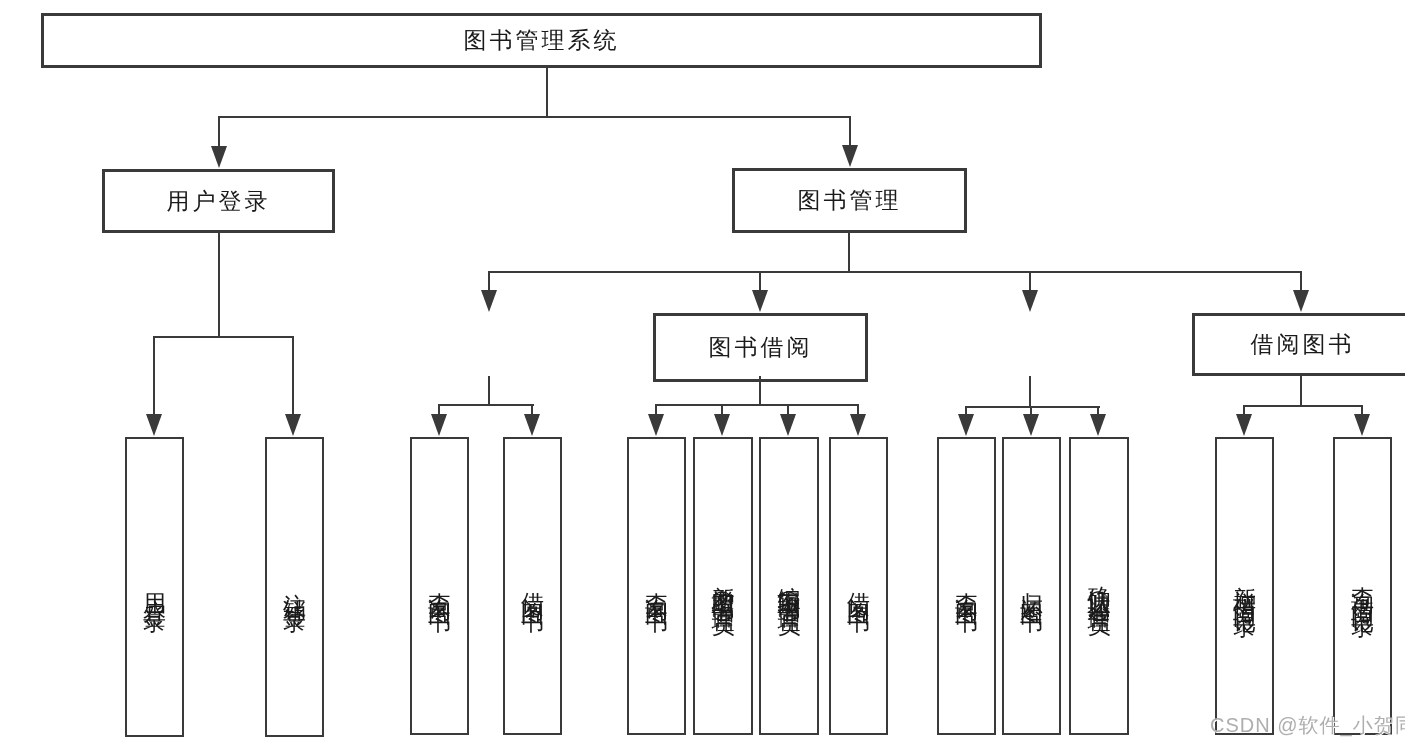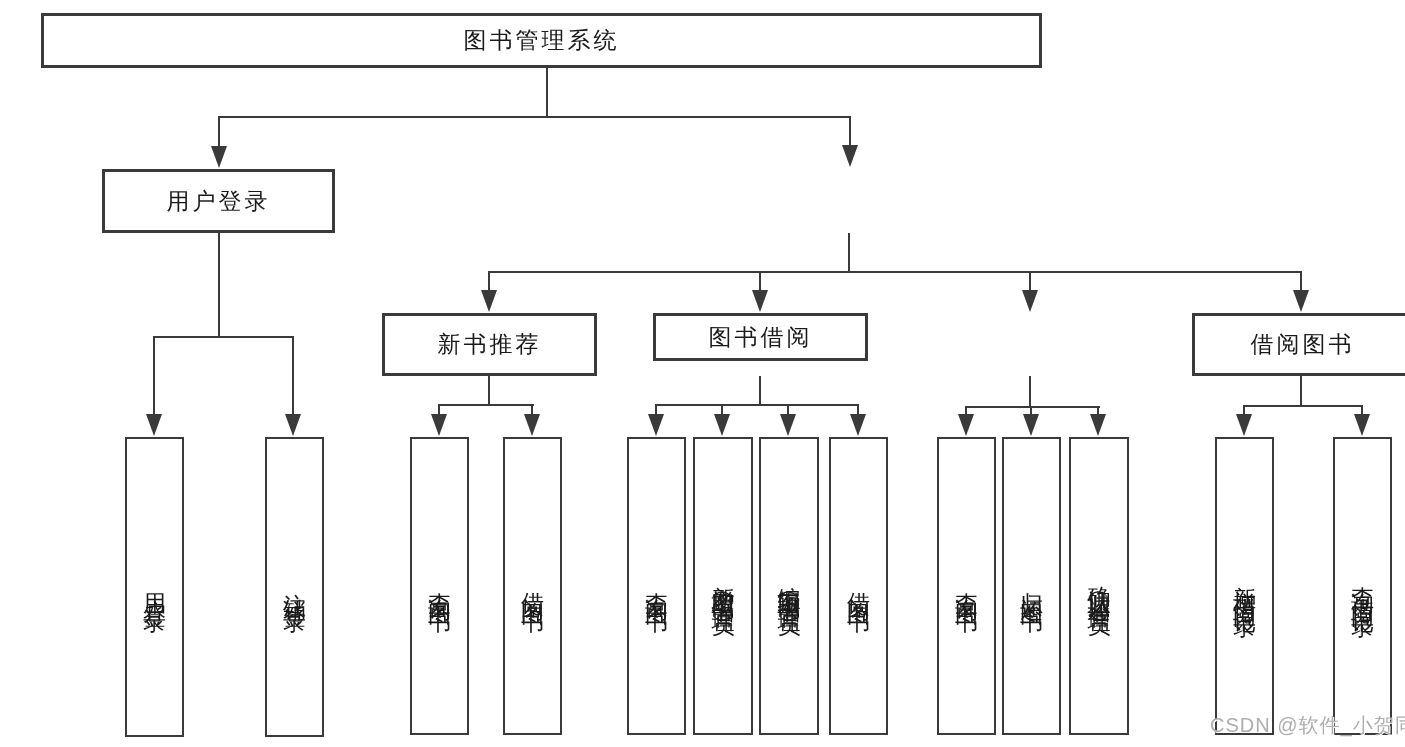--- a/index.html
+++ b/index.html
@@ -47,43 +47,43 @@
   <div class="vline" style="left:526px;top:68px;height:50px;"></div>
   <div class="hline" style="left:198px;top:116px;width:633px;"></div>
   <div class="vline" style="left:198px;top:116px;height:34px;"></div>
   <div class="vline" style="left:829px;top:116px;height:32px;"></div>
   <div class="arrow-down" style="left:191px;top:146px;"></div>
   <div class="arrow-down" style="left:822px;top:145px;"></div>
 
   <div class="hbox" style="left:82px;top:169px;width:233px;height:64px;">
     <span>用户登录</span>
   </div>
+  <div class="hbox" style="left:712px;top:168px;width:235px;height:65px;">
+    <span>图书管理</span>
+  </div>
 
   <div class="vline" style="left:198px;top:233px;height:105px;"></div>
   <div class="hline" style="left:133px;top:336px;width:141px;"></div>
   <div class="vline" style="left:133px;top:336px;height:78px;"></div>
   <div class="vline" style="left:272px;top:336px;height:78px;"></div>
   <div class="arrow-down" style="left:126px;top:414px;"></div>
   <div class="arrow-down" style="left:265px;top:414px;"></div>
 
   <div class="vline" style="left:828px;top:233px;height:40px;"></div>
   <div class="hline" style="left:468px;top:271px;width:814px;"></div>
   <div class="vline" style="left:468px;top:271px;height:20px;"></div>
   <div class="vline" style="left:739px;top:271px;height:20px;"></div>
   <div class="vline" style="left:1009px;top:271px;height:20px;"></div>
   <div class="vline" style="left:1280px;top:271px;height:20px;"></div>
   <div class="arrow-down" style="left:461px;top:290px;"></div>
   <div class="arrow-down" style="left:732px;top:290px;"></div>
   <div class="arrow-down" style="left:1002px;top:290px;"></div>
   <div class="arrow-down" style="left:1273px;top:290px;"></div>
 
-  <div class="hbox" style="left:362px;top:313px;width:215px;height:63px;">
-    <span>新书推荐</span>
-  </div>
-  <div class="hbox" style="left:633px;top:313px;width:215px;height:48px;">
+  <div class="hbox" style="left:633px;top:313px;width:215px;height:69px;">
     <span>图书借阅</span>
   </div>
   <div class="hbox" style="left:1172px;top:313px;width:221px;height:63px;">
     <span>借阅图书</span>
   </div>
 
   <div class="vline" style="left:468px;top:376px;height:30px;"></div>
   <div class="hline" style="left:418px;top:404px;width:96px;"></div>
   <div class="vline" style="left:418px;top:404px;height:10px;"></div>
   <div class="vline" style="left:511px;top:404px;height:10px;"></div>

